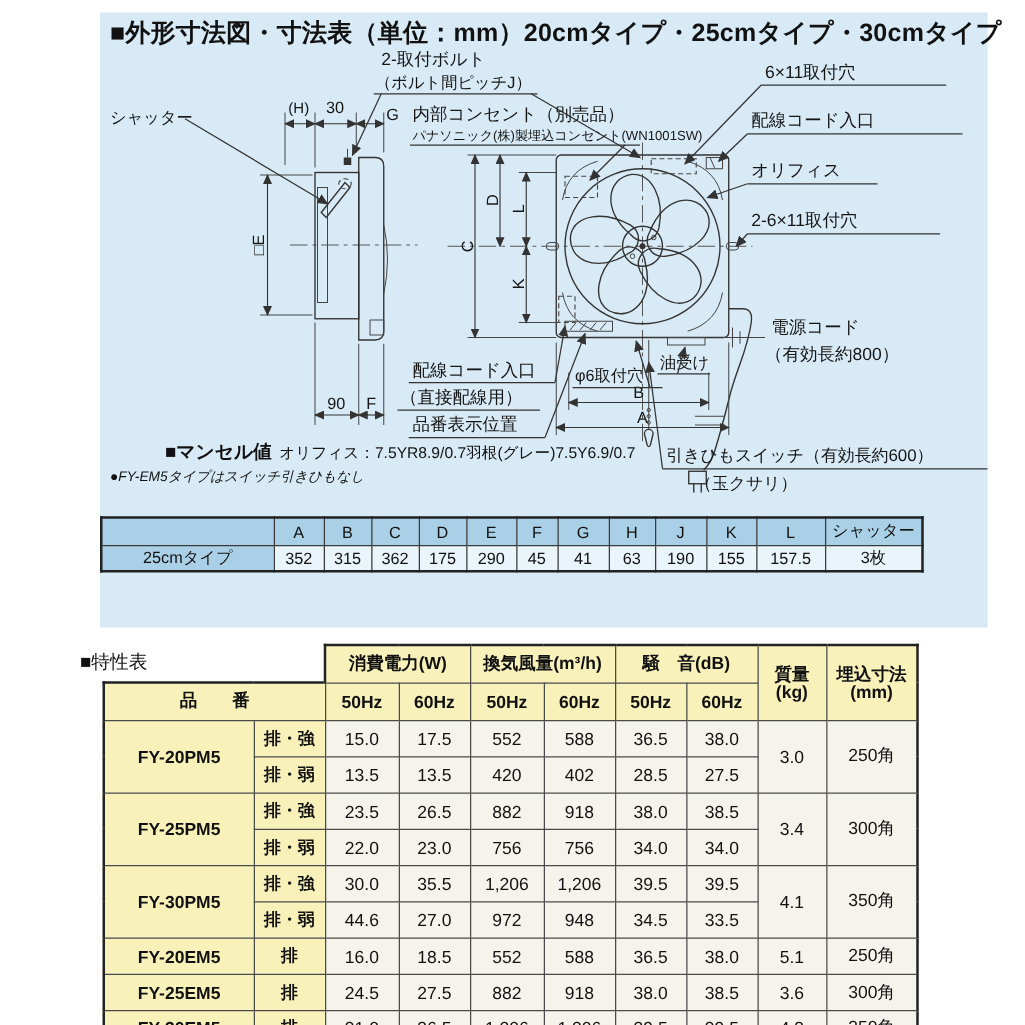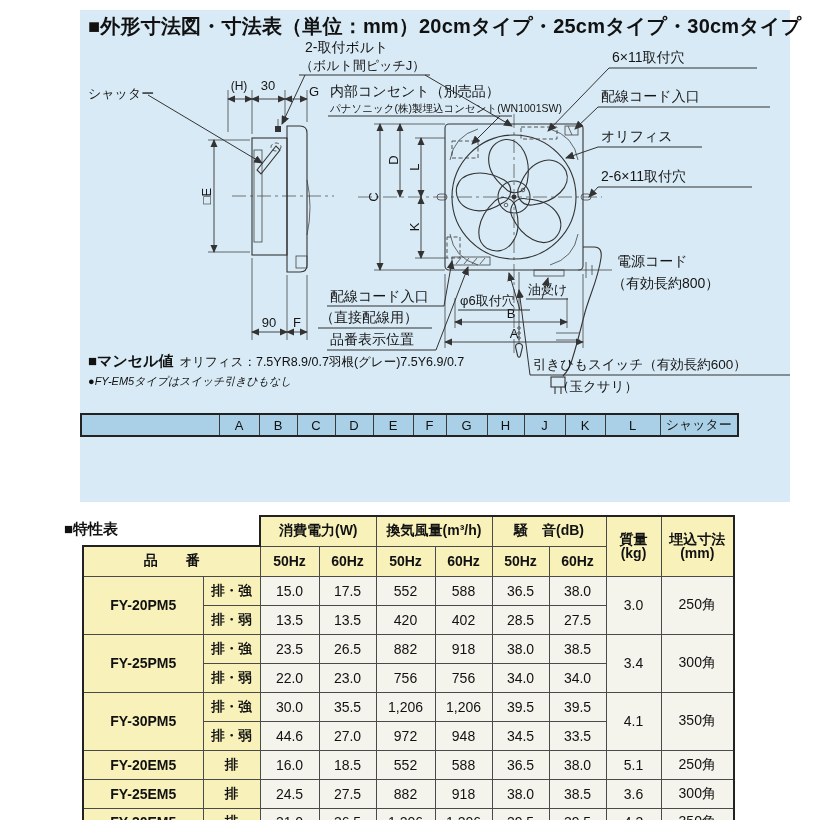--- a/index.html
+++ b/index.html
@@ -2,34 +2,34 @@
 <html><head>
 <meta charset="utf-8">
 <style>
   html,body{margin:0;padding:0;}
   body{width:820px;height:820px;background:#ffffff;font-family:"Liberation Sans",sans-serif;color:#111;position:relative;overflow:hidden;}
   .abs{position:absolute;}
   .panel{left:80px;top:10px;width:710px;height:492px;background:#d8eaf5;}
   .title{left:88px;top:13px;font-size:20px;font-weight:bold;letter-spacing:.2px;white-space:nowrap;}
   .diagram{left:80px;top:10px;}
   .munsell1{left:88px;top:352px;white-space:nowrap;}
-  .munsell1 .b{font-size:15px;font-weight:bold;}
+  .munsell1 .b{font-size:15px;font-weight:bold;margin-left:44px;}
   .munsell1 .r{font-size:12.5px;margin-left:6px;}
   .munsell2{left:88px;top:374px;font-size:11px;white-space:nowrap;font-style:italic;}
   
   table{border-collapse:collapse;table-layout:fixed;}
   .dimtab{left:80px;top:413px;}
   .dimtab th,.dimtab td{border:1px solid #3a3a3a;font-size:13px;text-align:center;vertical-align:middle;padding:0;font-weight:normal;}
   .dimtab{border:2px solid #222;}
   .dimtab .hd{background:#a9d0e6;}
   .dimtab td{background:#eaf4fb;}
   .dimtab tr{height:21px;}
   .dimtab tr.h0{height:22px;}
   
-  .spectitle{left:64px;top:520px;font-size:15px;font-weight:bold;white-space:nowrap;text-align:center;}
+  .spectitle{left:64px;top:520px;font-size:15px;font-weight:normal;white-space:nowrap;text-align:center;}
   .spectab{left:82px;top:515px;}
   .spectab th,.spectab td{border:1px solid #4a4a4a;font-size:14px;text-align:center;vertical-align:middle;padding:0;}
   .spectab th{font-weight:bold;}
   .spectab .sp{border:none;background:transparent;}
   .spectab .ylw{background:#f8f2ba;}
   .spectab td.num{background:#f4f4ec;font-weight:normal;}
   .spectab .pname{font-weight:bold;}
   .spectab .mode{font-size:13.5px;font-weight:bold;}
   .spectab tr{height:29px;}
   .spectab tr.hr{height:30px;}
@@ -267,20 +267,35 @@
     <th class="hd">D</th>
     <th class="hd">E</th>
     <th class="hd">F</th>
     <th class="hd">G</th>
     <th class="hd">H</th>
     <th class="hd">J</th>
     <th class="hd">K</th>
     <th class="hd">L</th>
     <th class="hd">シャッター</th>
   </tr>
+  <tr>
+    <th class="hd">25cmタイプ</th>
+    <td>352</td>
+    <td>315</td>
+    <td>362</td>
+    <td>175</td>
+    <td>290</td>
+    <td>45</td>
+    <td>41</td>
+    <td>63</td>
+    <td>190</td>
+    <td>155</td>
+    <td>157.5</td>
+    <td>3枚</td>
+  </tr>
 </tbody>
   </table>
 
 <div class="abs spectitle">■特性表</div>
 <table class="abs spectab">
   <colgroup>
     <col style="width:120px">
       <col style="width:57px">
       <col style="width:59px">
       <col style="width:57px">

